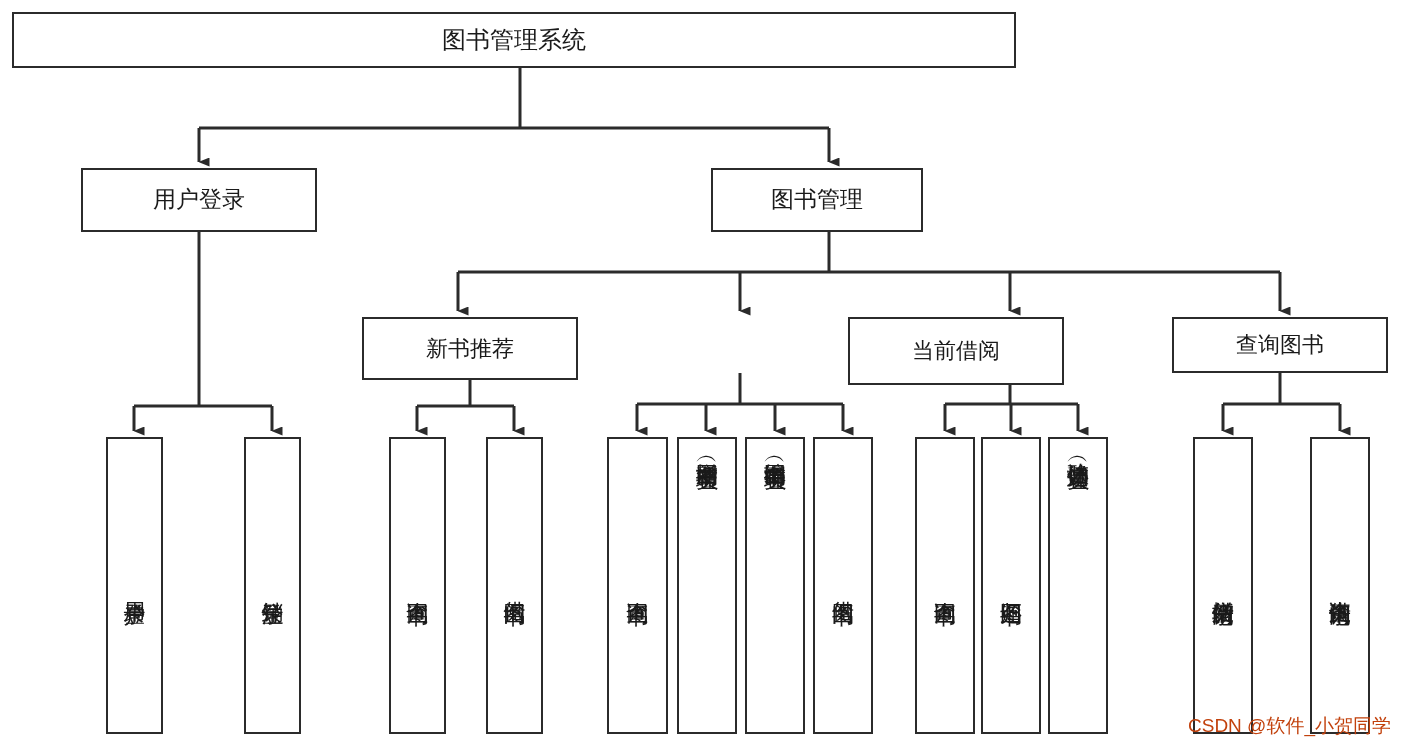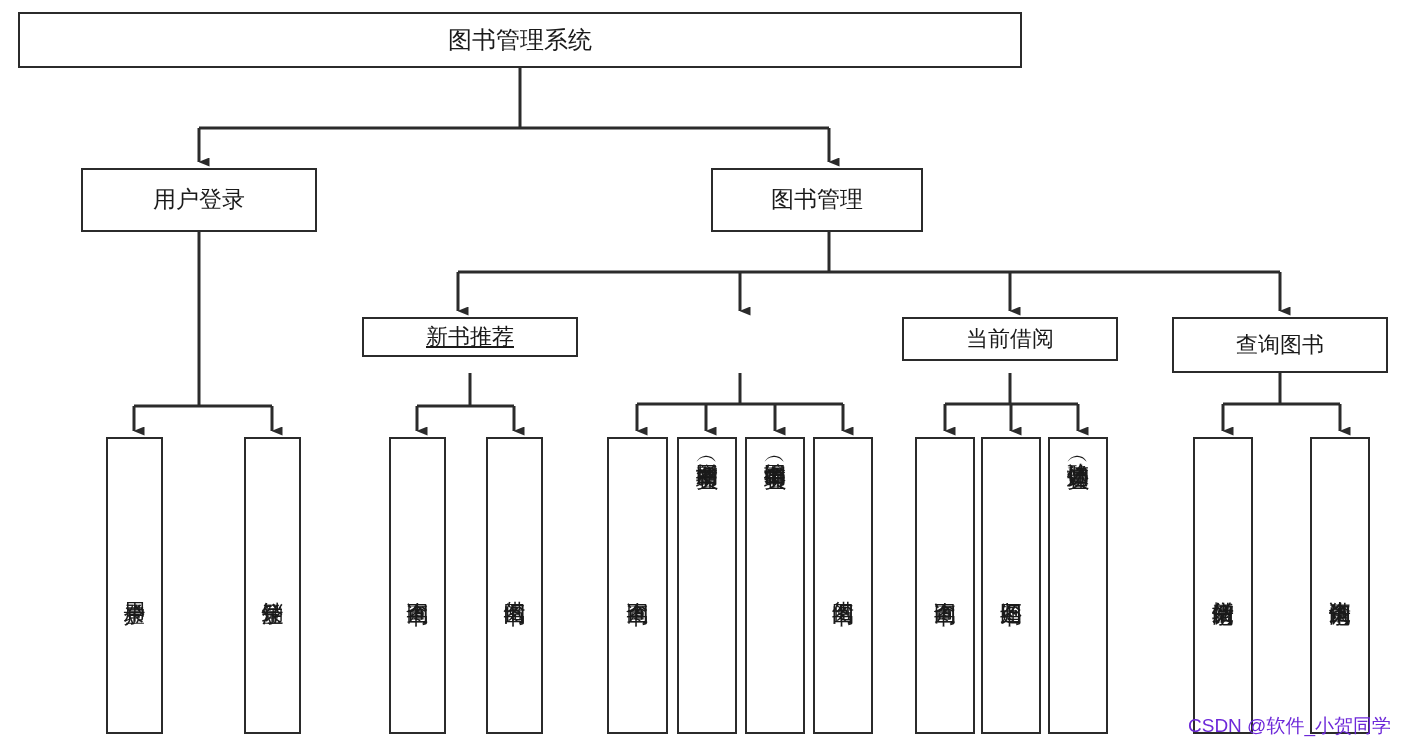--- a/index.html
+++ b/index.html
@@ -53,21 +53,21 @@
   .leaf {
     align-items: flex-start;
     padding-top: 6px;
   }
   .leaf.center-v { align-items: center; padding-top: 0; }
   #watermark {
     position: absolute;
     left: 1188px;
     top: 713px;
     font-size: 19px;
-    color: #6d28d9;
+    color: #c2410c;
     white-space: nowrap;
     pointer-events: none;
   }
 </style>
 </head>
 <body>
 
 <div id="diagram-root">
 
   <svg id="tree-svg" viewBox="0 0 1405 747">
@@ -113,35 +113,35 @@
       <path d="M1011,404 L1011,431" marker-end="url(#arrowhead)"></path>
       <path d="M1078,404 L1078,431" marker-end="url(#arrowhead)"></path>
 
       <path d="M1280,373 L1280,404"></path>
       <path d="M1223,404 L1340,404"></path>
       <path d="M1223,404 L1223,431" marker-end="url(#arrowhead)"></path>
       <path d="M1340,404 L1340,431" marker-end="url(#arrowhead)"></path>
     </g>
   </svg>
 
-  <div class="node-box lvl0" style="left:18px; top:12px; width:1004px; height:56px;">
+  <div class="node-box lvl0" style="left:12px; top:12px; width:1004px; height:56px;">
     <span class="node-label">图书管理系统</span>
   </div>
 
   <div class="node-box lvl1" style="left:81px; top:168px; width:236px; height:64px;">
     <span class="node-label">用户登录</span>
   </div>
   <div class="node-box lvl1" style="left:711px; top:168px; width:212px; height:64px;">
     <span class="node-label">图书管理</span>
   </div>
 
-  <div class="node-box lvl2" style="left:362px; top:317px; width:216px; height:40px;text-decoration:underline;">
+  <div class="node-box lvl2" style="left:362px; top:317px; width:216px; height:63px;">
     <span class="node-label">新书推荐</span>
   </div>
-  <div class="node-box lvl2" style="left:902px; top:317px; width:216px; height:44px;">
+  <div class="node-box lvl2" style="left:848px; top:317px; width:216px; height:68px;">
     <span class="node-label">当前借阅</span>
   </div>
   <div class="node-box lvl2" style="left:1172px; top:317px; width:216px; height:56px;">
     <span class="node-label">查询图书</span>
   </div>
 
   <div class="node-box leaf center-v" style="left:106px; top:437px; width:57px; height:297px;">
     <span class="node-label">用户登录</span>
   </div>
   <div class="node-box leaf center-v" style="left:244px; top:437px; width:57px; height:297px;">

